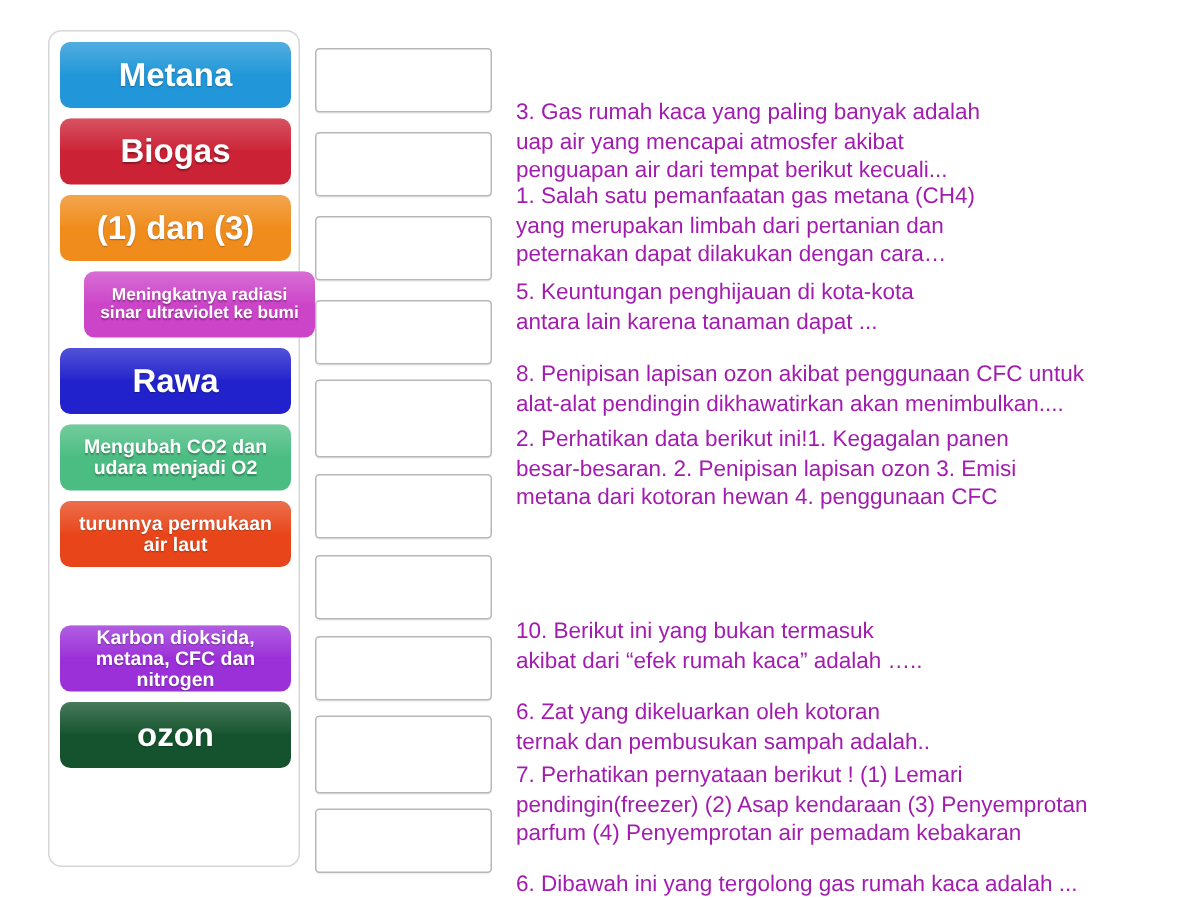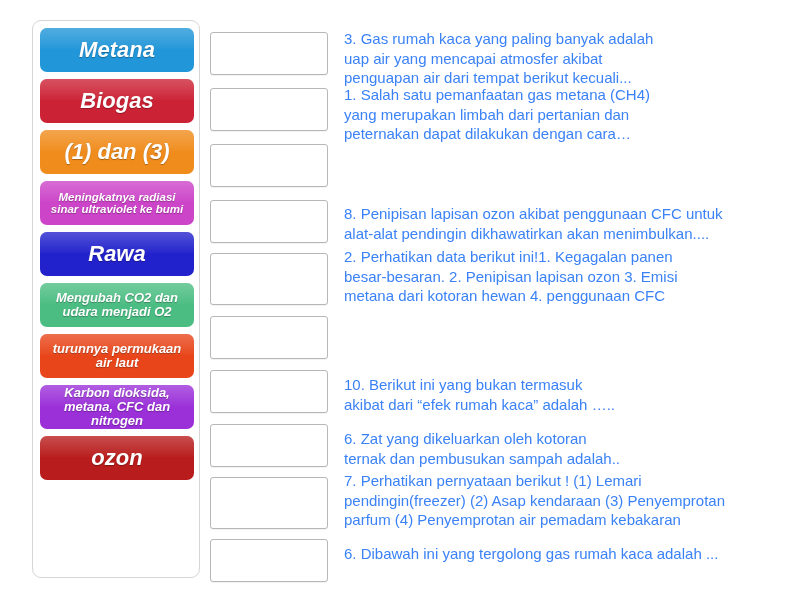--- a/index.html
+++ b/index.html
@@ -54,21 +54,20 @@
     justify-content: center;
     text-align: center;
     color: #ffffff;
     font-weight: bold;
     line-height: 1.07;
     padding: 2px 4px;
     text-shadow: 0 1px 1px rgba(0,0,0,0.30);
     overflow: hidden;
     cursor: move;
     user-select: none;
-    font-style: italic;
   }
   .tile::after {
     
     content: "";
     position: absolute;
     left: 0; right: 0; top: 0;
     height: 48%;
     background: linear-gradient(to bottom, rgba(255,255,255,0.22), rgba(255,255,255,0.02));
     pointer-events: none;
     border-radius: 7px 7px 0 0;
@@ -103,63 +102,64 @@
     position: absolute;
     left: 344px;
     top: 20px;
     width: 440px;
     height: 558px;
   }
   .prompt {
     position: absolute;
     left: 0;
     width: 438px;
-    color: #3b82f6;
+    color: #a21caf;
     font-size: 15px;
     line-height: 1.31;
     white-space: pre-line;
+    margin-top: 36px;
   }
 </style>
 </head>
 <body>
 
 <div id="activity-root">
 
   <div id="tiles-panel">
       <div class="tile size-xl" style="background: rgb(33, 150, 216);">
         <span>Metana</span>
       </div>
       <div class="tile size-xl" style="background: rgb(204, 34, 53);">
         <span>Biogas</span>
       </div>
       <div class="tile size-xl" style="background: rgb(240, 140, 28);">
         <span>(1) dan (3)</span>
       </div>
-      <div class="tile size-sm" style="background: rgb(204, 68, 200);">
+      <div class="tile size-sm" style="background: rgb(204, 68, 200); margin-left: 16px;">
         <span>Meningkatnya
 radiasi sinar
 ultraviolet ke bumi</span>
       </div>
       <div class="tile size-xl" style="background: rgb(34, 34, 204);">
         <span>Rawa</span>
       </div>
       <div class="tile size-md" style="background: rgb(75, 189, 130);">
         <span>Mengubah CO2 dan
 udara menjadi O2</span>
       </div>
       <div class="tile size-md" style="background: rgb(232, 70, 26);">
         <span>turunnya
 permukaan air laut</span>
       </div>
-      <div class="tile size-md" style="background: rgb(155, 48, 217);">
+      <div class="tile size-md" style="background: rgb(155, 48, 217); margin-top: 32px;">
         <span>Karbon dioksida,
 metana, CFC
 dan nitrogen</span>
       </div>
-      <div class="tile size-xl" style="background: #b91c1c;">
+      <div class="tile size-xl" style="background: #14532d;">
         <span>ozon</span>
       </div>
     </div>
 
   <div id="dropzones">
       <div class="dropzone" style="top: 12px; height: 43px;"></div>
       <div class="dropzone" style="top: 68px; height: 43px;"></div>
       <div class="dropzone" style="top: 124px; height: 43px;"></div>
       <div class="dropzone" style="top: 180px; height: 43px;"></div>
       <div class="dropzone" style="top: 233px; height: 52px;"></div>
@@ -170,20 +170,22 @@
       <div class="dropzone" style="top: 519px; height: 43px;"></div>
     </div>
 
   <div id="prompts">
       <div class="prompt" style="top: 9px;">3. Gas rumah kaca yang paling banyak adalah
 uap air yang mencapai atmosfer akibat
 penguapan air dari tempat berikut kecuali...</div>
       <div class="prompt" style="top: 65px;">1. Salah satu pemanfaatan gas metana (CH4)
 yang merupakan limbah dari pertanian dan
 peternakan dapat dilakukan dengan cara…</div>
+      <div class="prompt" style="top: 129px;">5. Keuntungan penghijauan di kota-kota
+antara lain karena tanaman dapat ...</div>
       <div class="prompt" style="top: 184px;">8. Penipisan lapisan ozon akibat penggunaan CFC untuk
 alat-alat pendingin dikhawatirkan akan menimbulkan....</div>
       <div class="prompt" style="top: 227px;">2. Perhatikan data berikut ini!1. Kegagalan panen
 besar-besaran. 2. Penipisan lapisan ozon 3. Emisi
 metana dari kotoran hewan 4. penggunaan CFC</div>
       <div class="prompt" style="top: 355px;">10. Berikut ini yang bukan termasuk
 akibat dari “efek rumah kaca” adalah …..</div>
       <div class="prompt" style="top: 409px;">6. Zat yang dikeluarkan oleh kotoran
 ternak dan pembusukan sampah adalah..</div>
       <div class="prompt" style="top: 451px;">7. Perhatikan pernyataan berikut ! (1) Lemari

